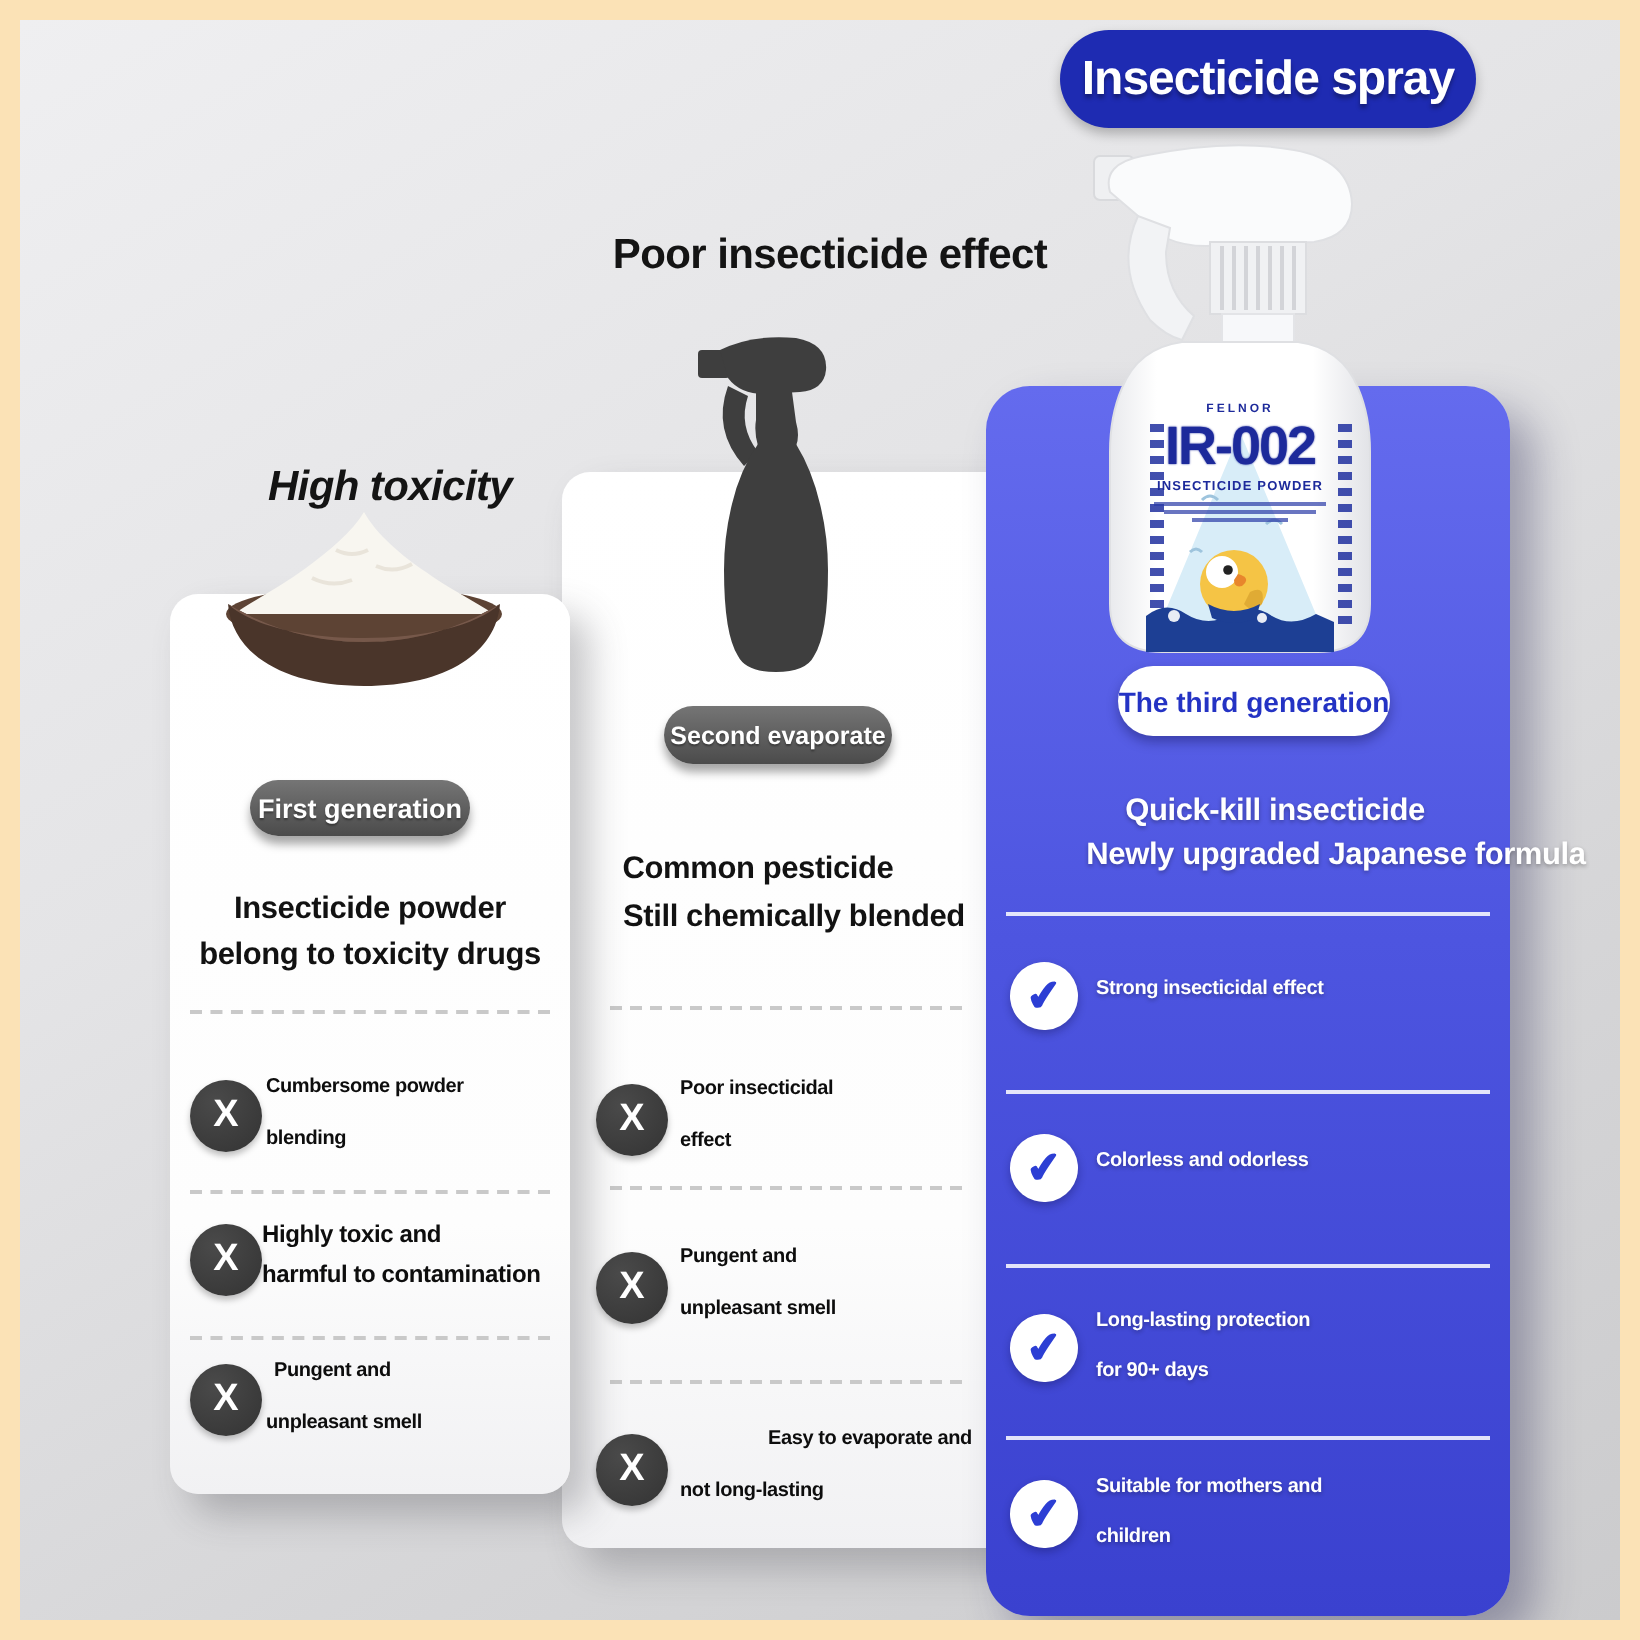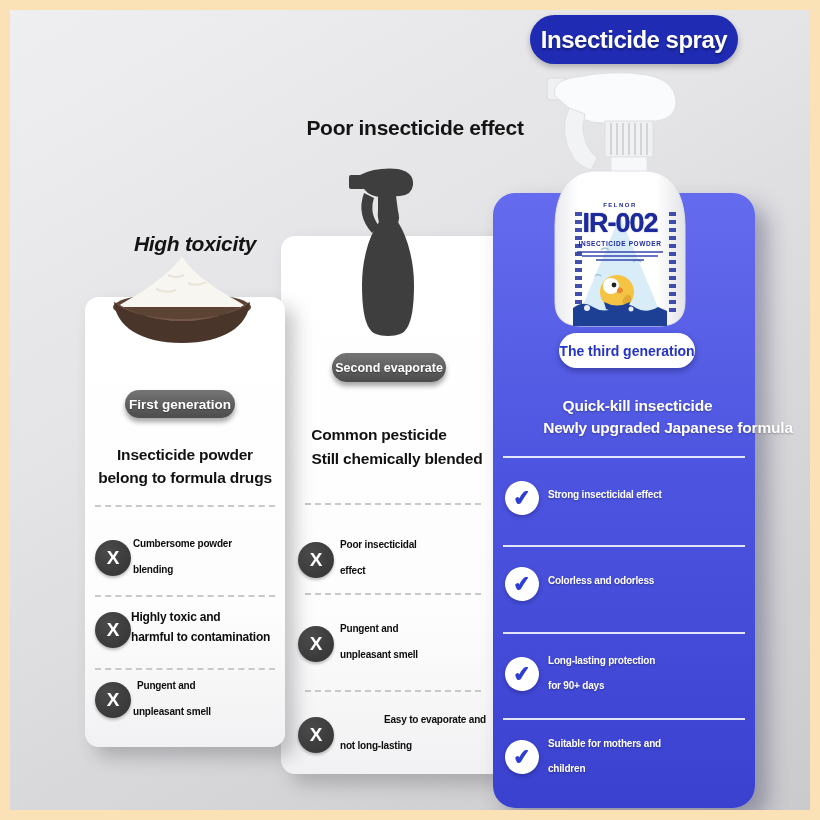--- a/index.html
+++ b/index.html
@@ -237,21 +237,21 @@
           <i></i>
       </div>
     </div>
   </div>
 
   <div class="abs gen-pill gen-pill-gray pill-1">First generation</div>
   <div class="abs gen-pill gen-pill-gray pill-2">Second evaporate</div>
   <div class="abs pill-3">The third generation</div>
 
   <div class="abs subtitle sub1a">Insecticide powder</div>
-  <div class="abs subtitle sub1b">belong to formula drugs</div>
+  <div class="abs subtitle sub1b">belong to toxicity drugs</div>
   <div class="abs dash-div card1-div d1a"></div>
   <div class="abs x-icon i1-icon-1">X</div>
   <div class="abs item-line i1-l1">Cumbersome powder</div>
   <div class="abs item-line i1-l2">blending</div>
   <div class="abs dash-div card1-div d1b"></div>
   <div class="abs x-icon i1-icon-2">X</div>
   <div class="abs item-line small i1-l3">Highly toxic and</div>
   <div class="abs item-line small i1-l4">harmful to contamination</div>
   <div class="abs dash-div card1-div d1c"></div>
   <div class="abs x-icon i1-icon-3">X</div>

